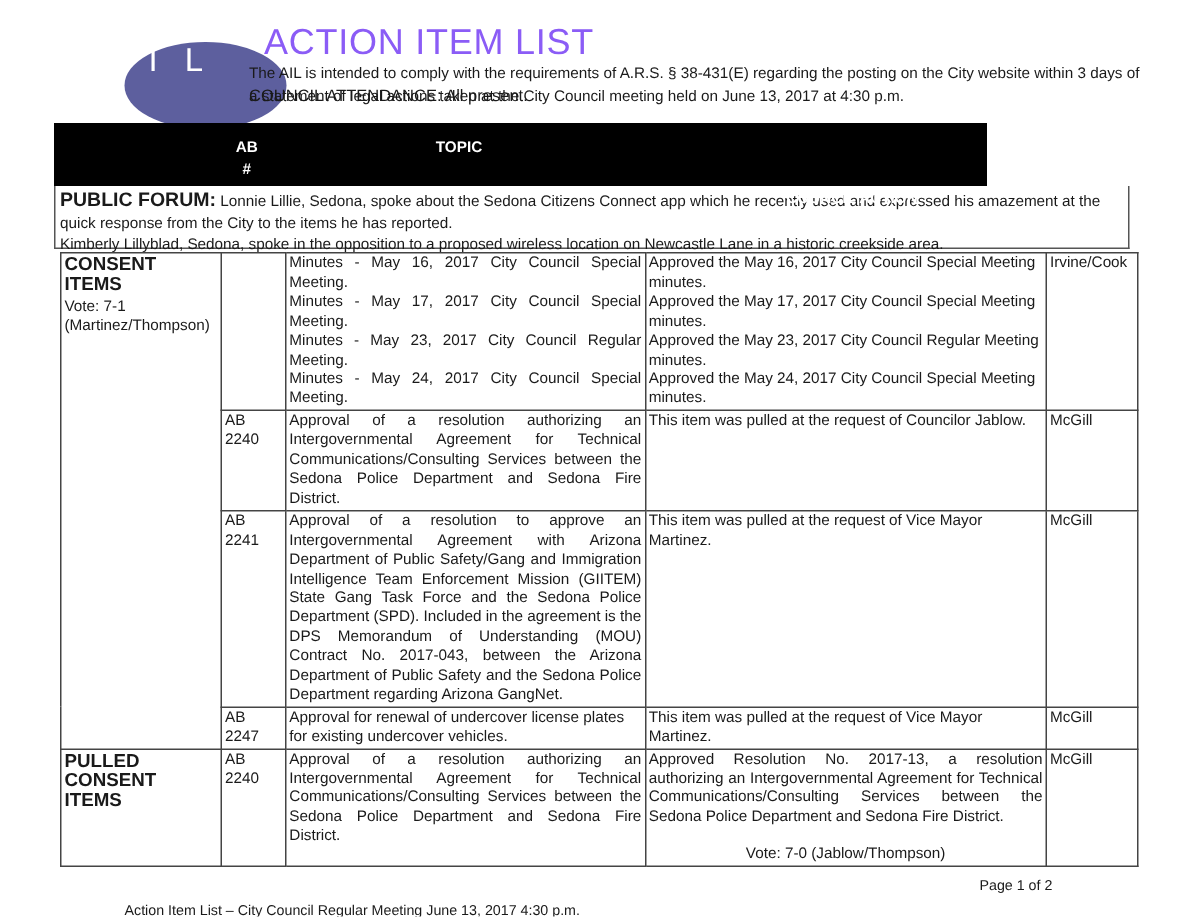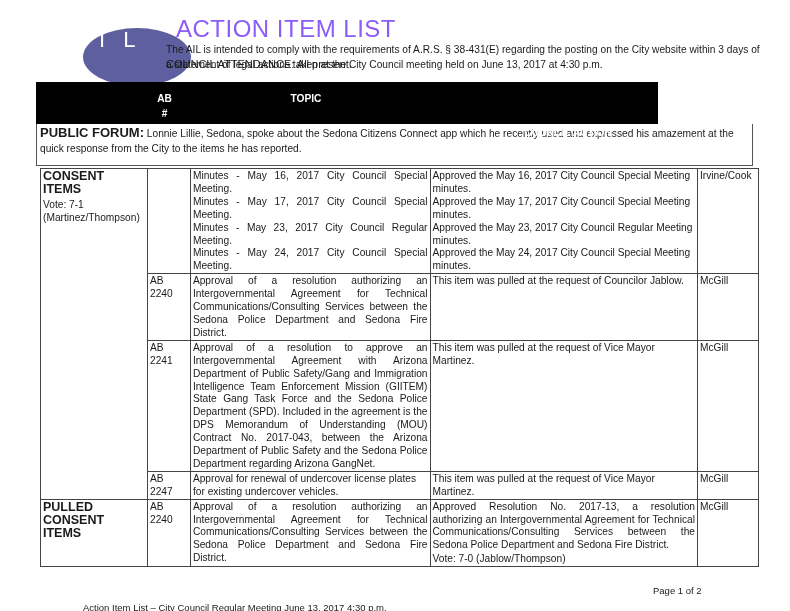--- a/index.html
+++ b/index.html
@@ -48,20 +48,21 @@
     <span>AB</span><br>
     <span>#</span>
   </div>
   <div style="left:150px;width:240px;">TOPIC</div>
   <div style="left:398px;width:268px;margin-top:34px;">COUNCIL ACTION</div>
   <div style="left:658px;width:61px;">STAFF</div>
 </div>
 
 <div class="forum">
   <b>PUBLIC FORUM:</b><span> Lonnie Lillie, Sedona, spoke about the Sedona Citizens Connect app which he recently used and expressed his amazement at the quick response from the City to the items he has reported.</span><br>
+  <span>Kimberly Lillyblad, Sedona, spoke in the opposition to a proposed wireless location on Newcastle Lane in a historic creekside area.</span>
 </div>
 
 <table class="items">
   <colgroup>
     <col style="width:107px">
       <col style="width:43px">
       <col style="width:240px">
       <col style="width:268px">
       <col style="width:61px">
   </colgroup>
@@ -107,21 +108,21 @@
   </tr>
   <tr>
     <td>
       <div class="sect">PULLED</div>
       <div class="sect">CONSENT ITEMS</div>
     </td>
     <td>AB 2240</td>
     <td class="just">Approval of a resolution authorizing an Intergovernmental Agreement for Technical Communications/Consulting Services between the Sedona Police Department and Sedona Fire District.</td>
     <td>
       <div class="just">Approved Resolution No. 2017-13, a resolution authorizing an Intergovernmental Agreement for Technical Communications/Consulting Services between the Sedona Police Department and Sedona Fire District.</div>
-      <div style="margin-top:1px;">Vote: 7-0 (Jablow/Thompson)</div>
+      <div style="margin-top:12px;text-align:center;">Vote: 7-0 (Jablow/Thompson)</div>
     </td>
     <td>McGill</td>
   </tr>
 </tbody>
   </table>
 
 <div class="footer-left">Action Item List – City Council Regular Meeting June 13, 2017 4:30 p.m.</div>
 <div class="footer-right">Page 1 of 2</div>
 
 </body></html>

